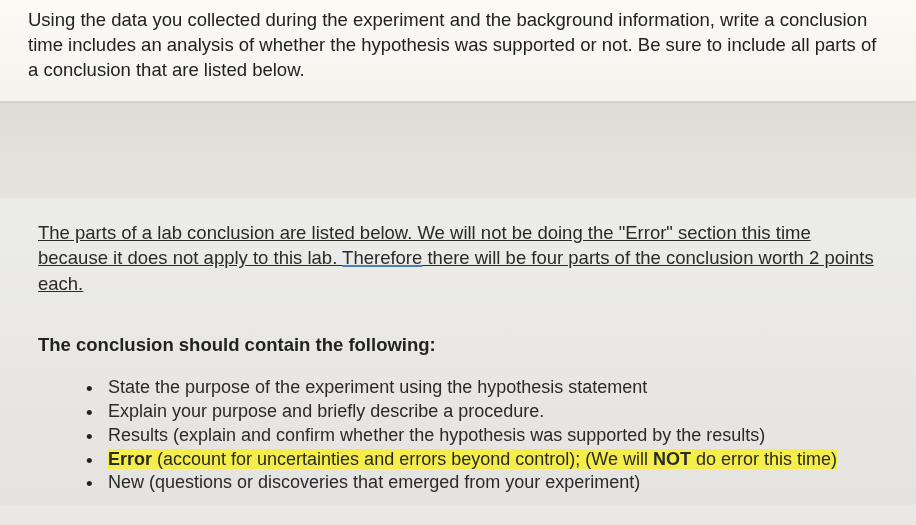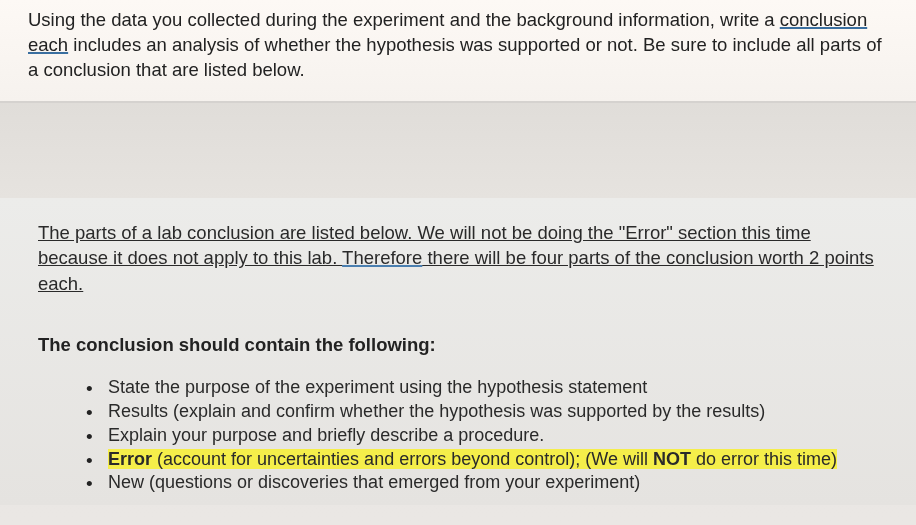--- a/index.html
+++ b/index.html
@@ -20,21 +20,20 @@
       padding: 8px 28px 18px 28px;
       background: linear-gradient(to bottom, #fdf9f5 0%, #f6f2ee 100%);
       border-bottom: 2px solid #d5d2cf;
     }
     .top-section p {
       font-size: 18.5px;
       line-height: 1.35;
       color: #222;
     }
     .underline {
-      text-decoration: underline;
       text-decoration-color: #3a6fa0;
       text-decoration-thickness: 1.5px;
     }
     .gap {
       height: 95px;
       background: linear-gradient(to bottom, #e0ddd9 0%, #e6e3df 100%);
     }
     .bottom-section {
       padding: 22px 38px 10px 38px;
       background: linear-gradient(to bottom, #ececea 0%, #e5e3e0 100%);
@@ -90,42 +89,42 @@
       font-weight: bold;
     }
   </style>
 </head>
 <body>
 
 <div class="top-section">
   <p>
     <span>Using the data you collected during the experiment and the background information, write a </span><span class="underline">conclusion</span>
     <br>
-    <span class="underline">each</span><span> includes an analysis of whether the hypothesis was supported or not. Be sure to include all parts of a conclusion that are listed below.</span>
+    <span class="underline">time</span><span> includes an analysis of whether the hypothesis was supported or not. Be sure to include all parts of a conclusion that are listed below.</span>
   </p>
 </div>
 
 <div class="gap"></div>
 
 <div class="bottom-section">
   <p class="intro-text">
     <span>The parts of a lab conclusion are listed below. We will not be doing the "Error" section this time because it does not apply to this lab. </span><span class="underline2">Therefore</span><span> there will be four parts of the conclusion worth 2 points each.</span>
   </p>
 
   <p class="heading">The conclusion should contain the following:</p>
 
   <ul>
     <li>
       <span class="bold">State the purpose</span><span> of the experiment using the hypothesis statement</span>
     </li>
     <li>
-      <span class="bold">Results</span><span> (explain and confirm whether the hypothesis was supported by the results)</span>
+      <span class="bold">Explain</span><span> your purpose and briefly describe a procedure.</span>
     </li>
     <li>
-      <span class="bold">Explain</span><span> your purpose and briefly describe a procedure.</span>
+      <span class="bold">Results</span><span> (explain and confirm whether the hypothesis was supported by the results)</span>
     </li>
     <li>
       <span class="highlight-row"><span class="bold">Error</span><span> (account for uncertainties and errors beyond control); (We will </span><span class="not-bold">NOT</span><span> do error this time)</span></span>
     </li>
     <li>
       <span class="bold">New</span><span> (questions or discoveries that emerged from your experiment)</span>
     </li>
   </ul>
 </div>
 

